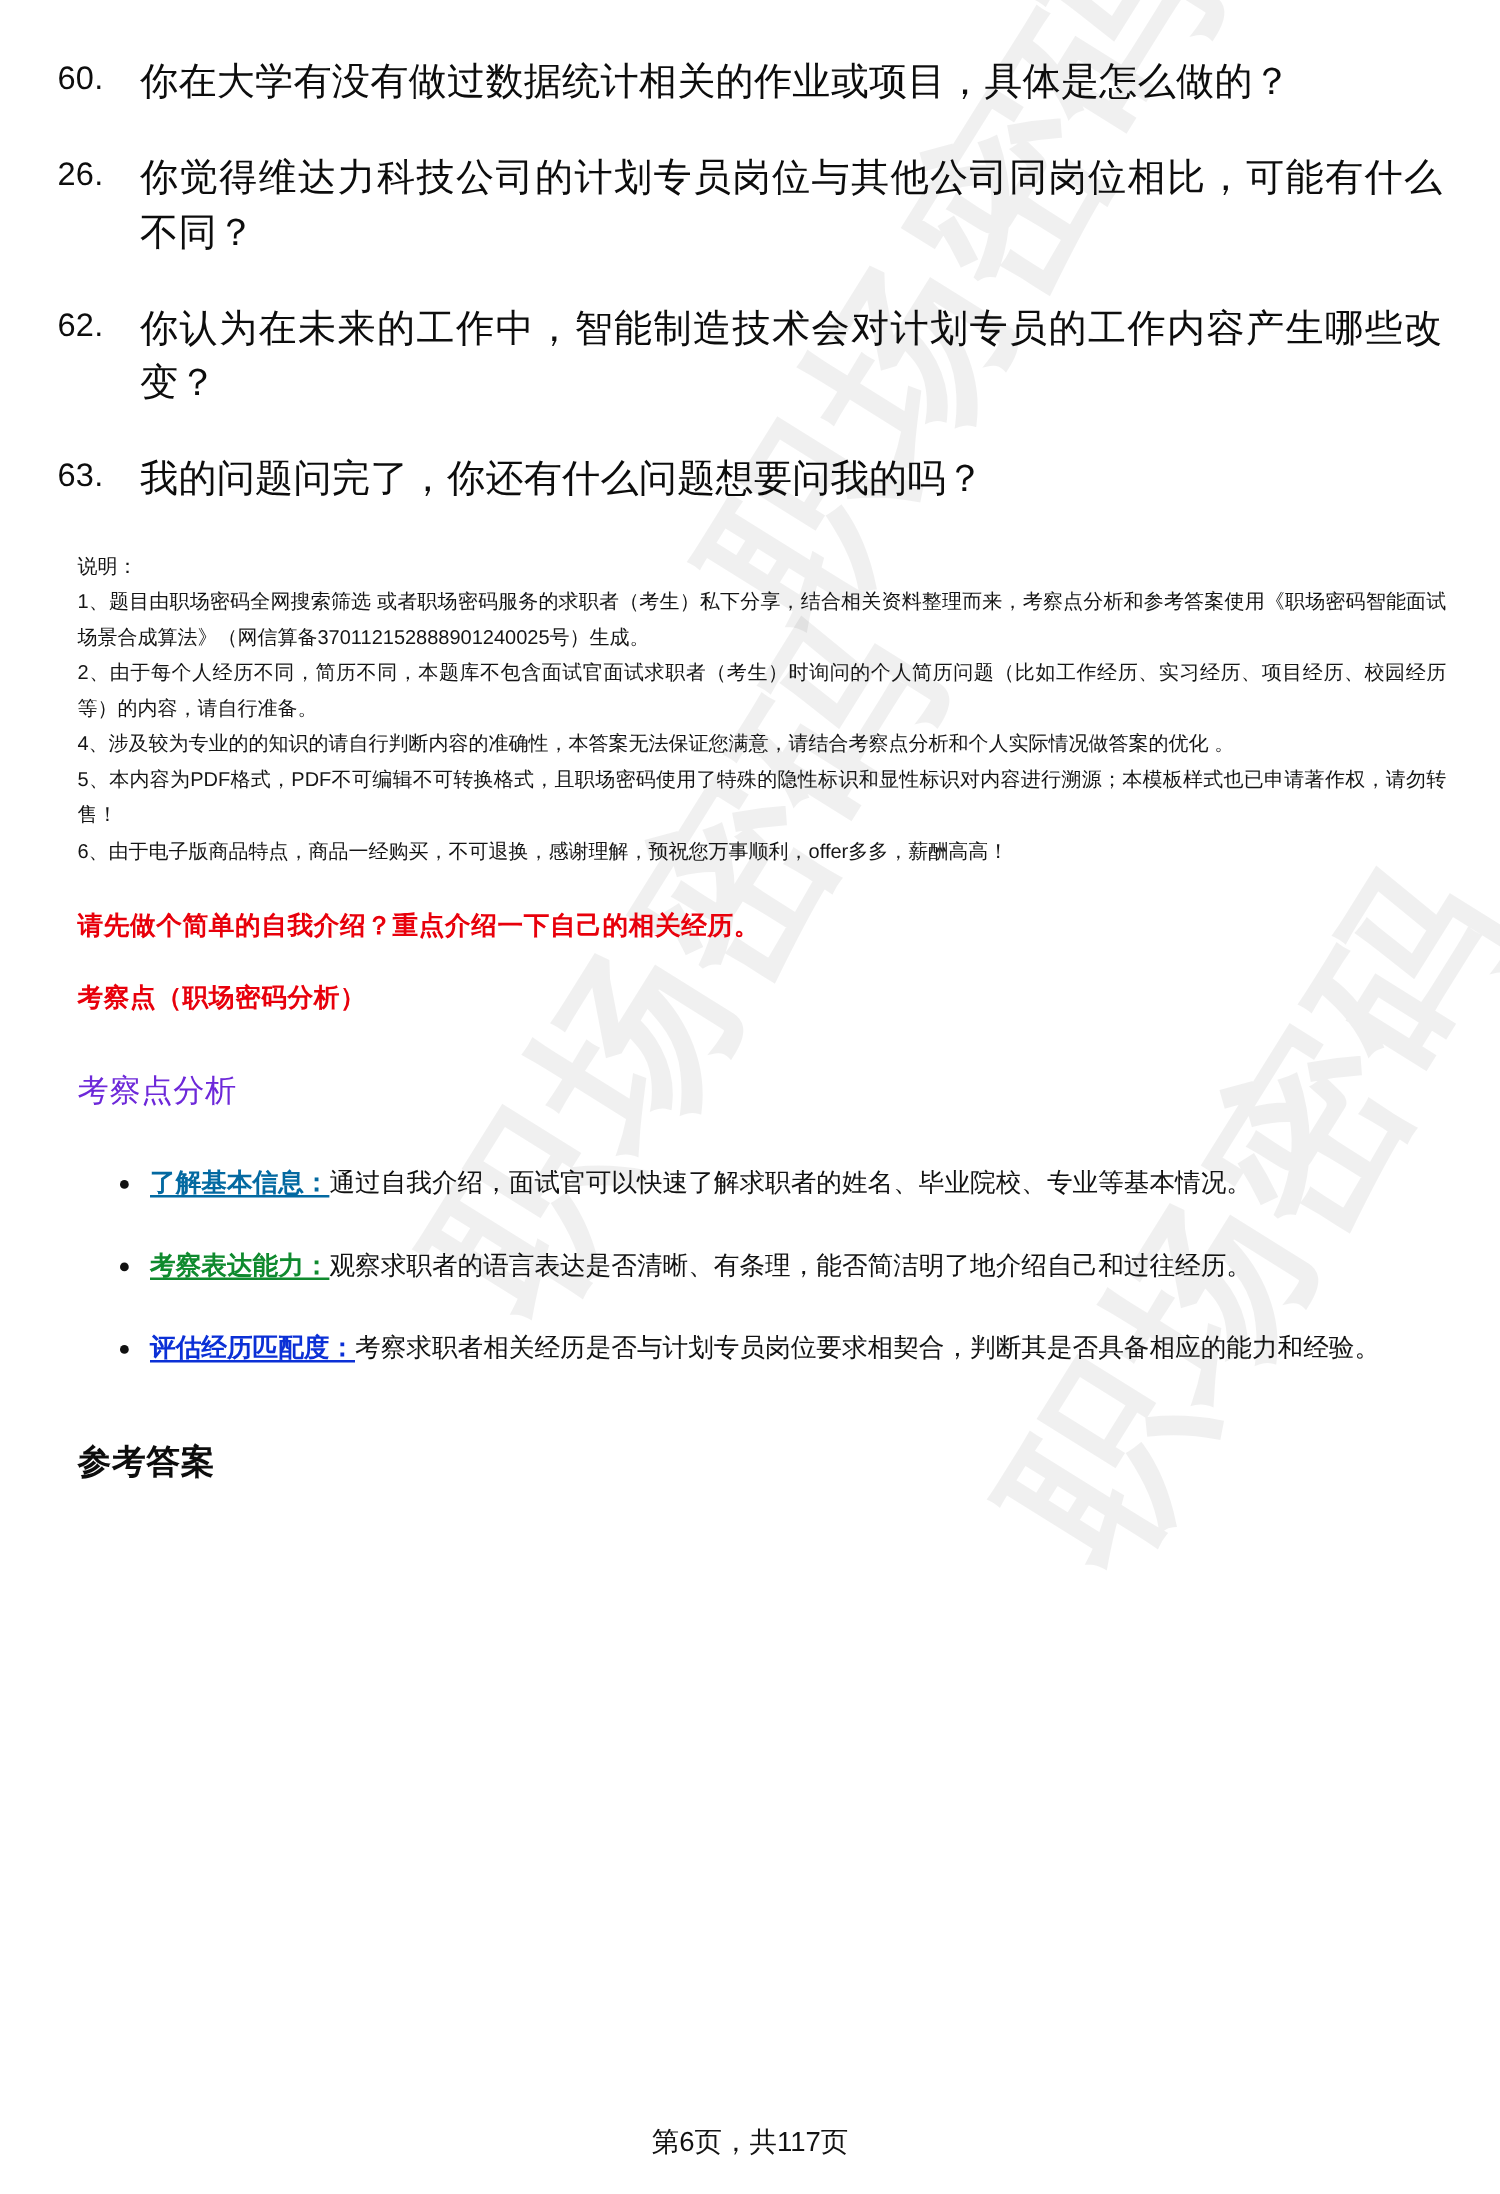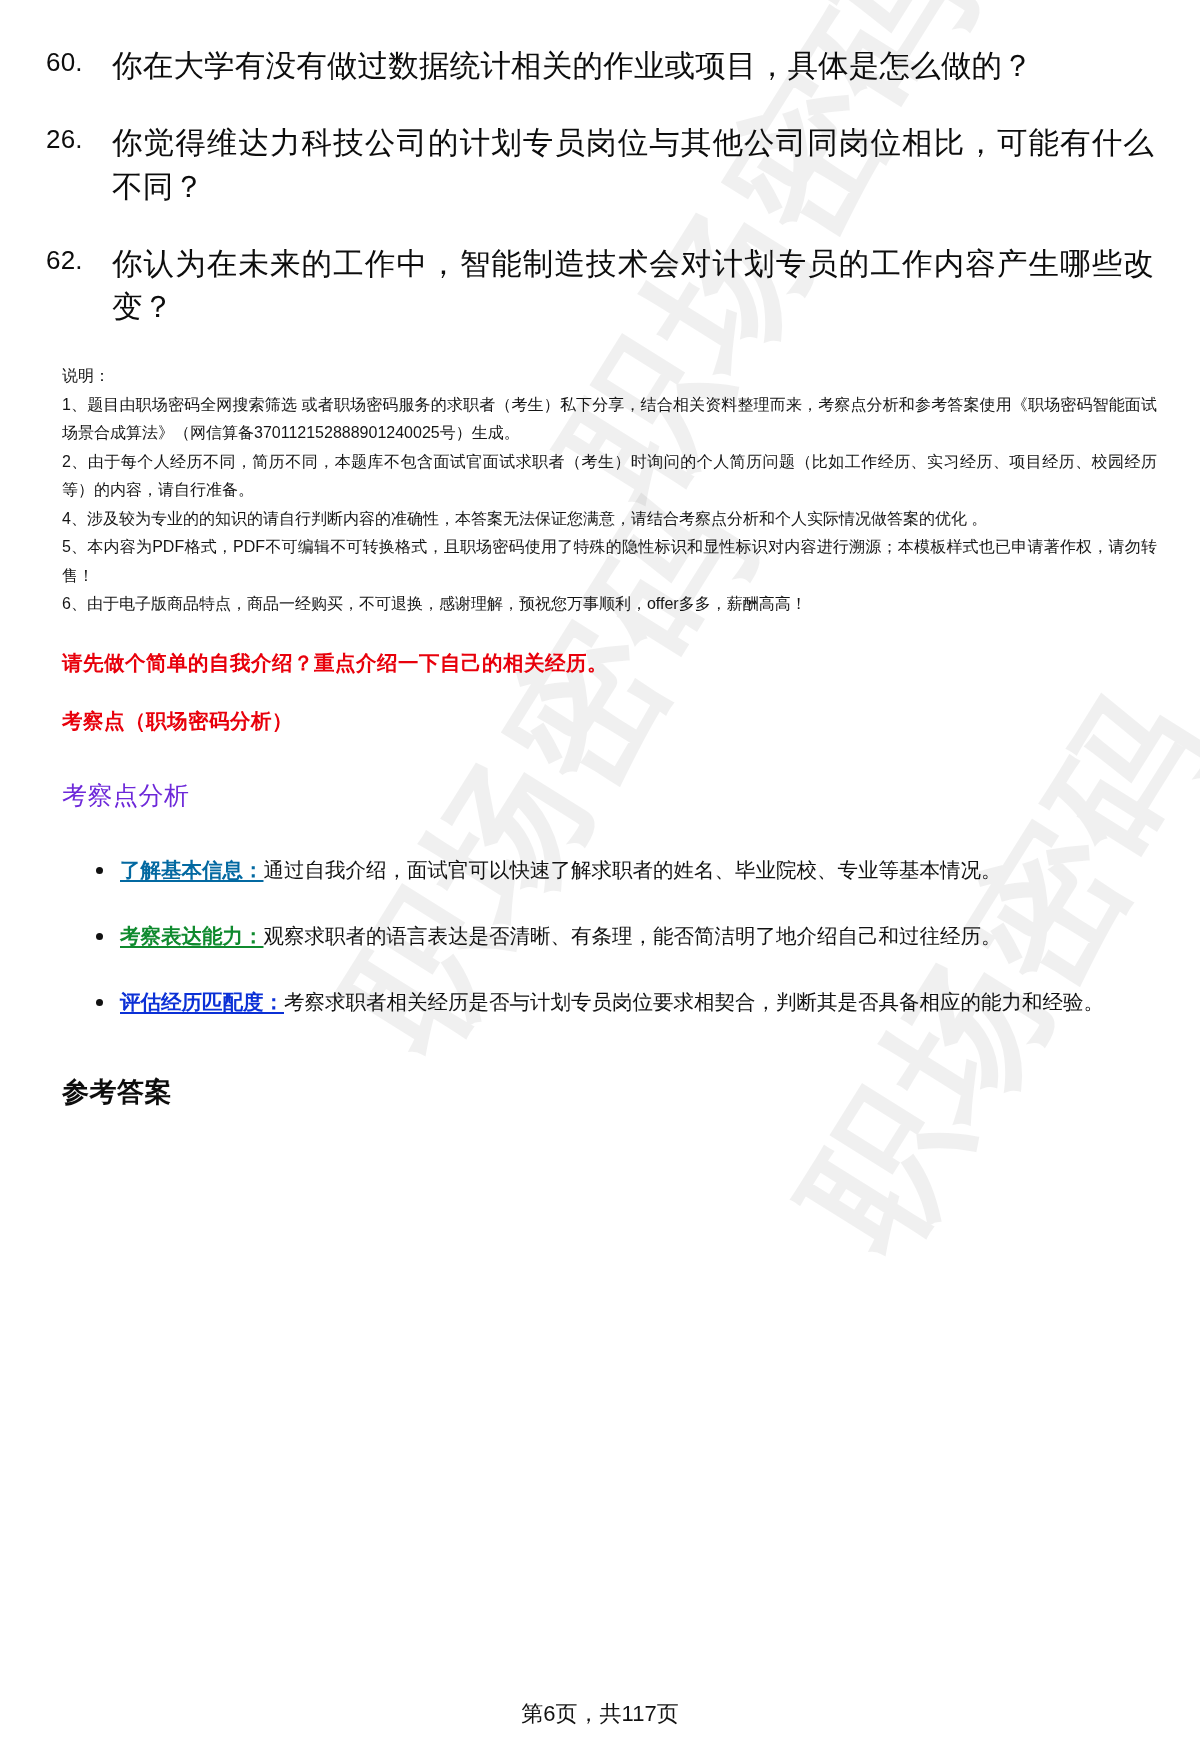--- a/index.html
+++ b/index.html
@@ -171,20 +171,24 @@
         <span class="qtext">你在大学有没有做过数据统计相关的作业或项目，具体是怎么做的？</span>
       </li>
       <li class="qitem">
         <span class="qnum">26.</span>
         <span class="qtext">你觉得维达力科技公司的计划专员岗位与其他公司同岗位相比，可能有什么不同？</span>
       </li>
       <li class="qitem">
         <span class="qnum">62.</span>
         <span class="qtext">你认为在未来的工作中，智能制造技术会对计划专员的工作内容产生哪些改变？</span>
       </li>
+      <li class="qitem">
+        <span class="qnum">63.</span>
+        <span class="qtext">我的问题问完了，你还有什么问题想要问我的吗？</span>
+      </li>
     </ol>
 
     <div class="notes">
       <p>说明：</p>
       <p>1、题目由职场密码全网搜索筛选 或者职场密码服务的求职者（考生）私下分享，结合相关资料整理而来，考察点分析和参考答案使用《职场密码智能面试场景合成算法》（网信算备370112152888901240025号）生成。</p>
       <p>2、由于每个人经历不同，简历不同，本题库不包含面试官面试求职者（考生）时询问的个人简历问题（比如工作经历、实习经历、项目经历、校园经历等）的内容，请自行准备。</p>
       <p>4、涉及较为专业的的知识的请自行判断内容的准确性，本答案无法保证您满意，请结合考察点分析和个人实际情况做答案的优化 。</p>
       <p>5、本内容为PDF格式，PDF不可编辑不可转换格式，且职场密码使用了特殊的隐性标识和显性标识对内容进行溯源；本模板样式也已申请著作权，请勿转售！</p>
       <p>6、由于电子版商品特点，商品一经购买，不可退换，感谢理解，预祝您万事顺利，offer多多，薪酬高高！</p>
     </div>

